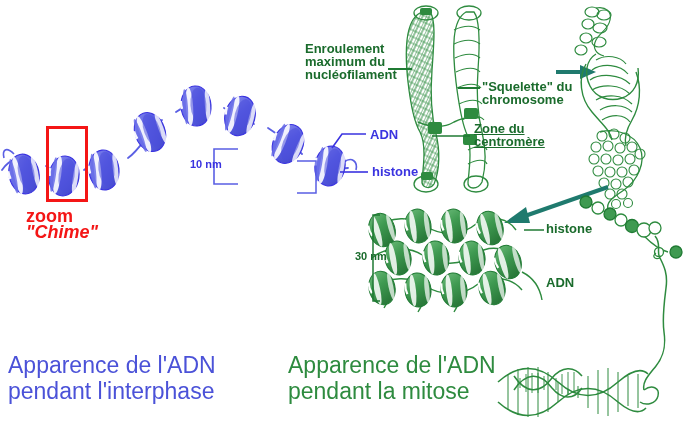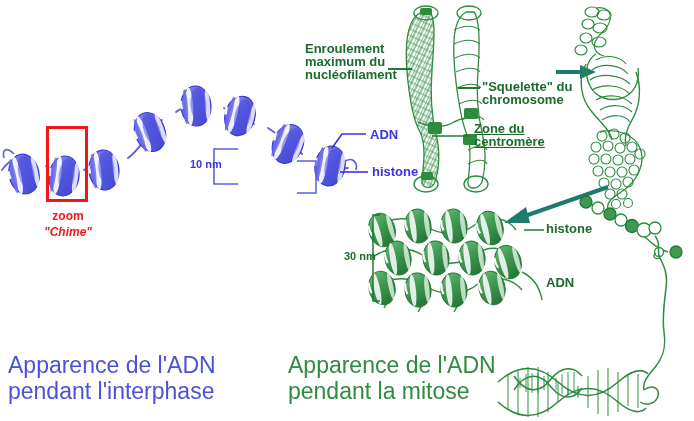--- a/index.html
+++ b/index.html
@@ -35,23 +35,22 @@
     font-size: 13px;
     line-height: 13px;
     white-space: pre-line;
   }
   .lbl-blue { color: #3a33e0; }
   .lbl-green-dark { color: #1a6b2c; }
 
   .zoomlbl {
     color: #f41616;
     font-weight: bold;
-    font-size: 12px;
+    font-size: 18px;
     line-height: 16px;
-    text-align: center;
   }
   .zoomlbl .it { font-style: italic; }
 
   .redbox {
     border: 3px solid #f41616;
     box-sizing: border-box;
   }
 </style>
 </head>
 <body>
@@ -361,21 +360,21 @@
 
       <path d="M 166 60 C 178 66, 184 76, 186 88" fill="none" stroke="#2e8b3f" stroke-width="1.4"></path>
     </svg>
   </div>
 
   <div class="abs" style="left:370px; top:214px;">
     <svg width="14" height="88" viewBox="0 0 14 88">
       <path d="M 10 1 L 3 1 L 3 87 L 10 87" fill="none" stroke="#1f7a33" stroke-width="1.5"></path>
     </svg>
   </div>
-  <div class="abs lbl lbl-green-dark" style="left:344px; top:250px; font-size:11px;">30 nm</div>
+  <div class="abs lbl lbl-green-dark" style="left:355px; top:250px; font-size:11px;">30 nm</div>
 
   <div class="abs" style="left:524px; top:226px;">
     <svg width="22" height="8" viewBox="0 0 22 8">
       <path d="M 0 4 L 20 4" stroke="#1f7a33" stroke-width="1.5"></path>
     </svg>
   </div>
   <div class="abs lbl lbl-green-dark" style="left:546px; top:222px;">histone</div>
 
   <div class="abs lbl lbl-green-dark" style="left:546px; top:276px;">ADN</div>
 

